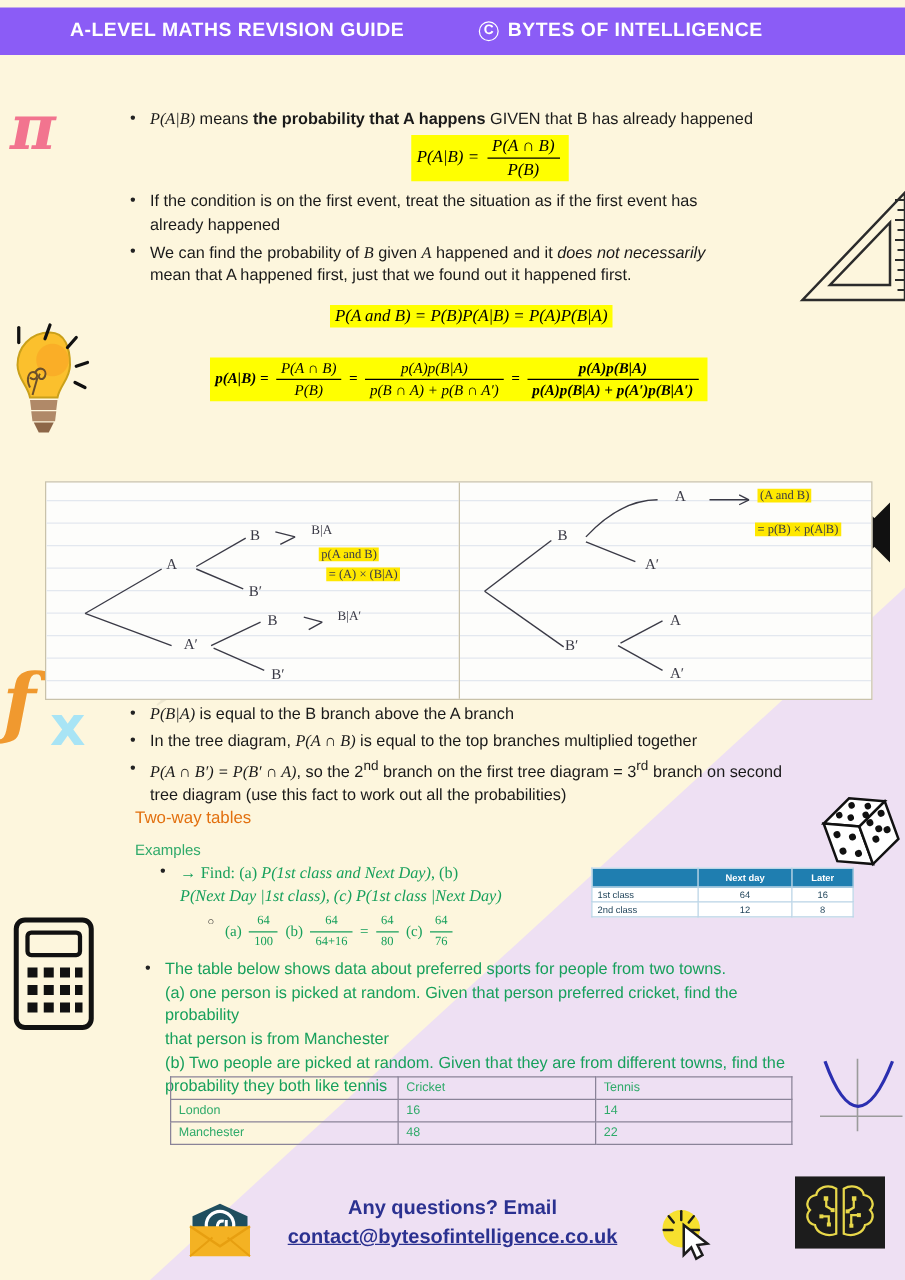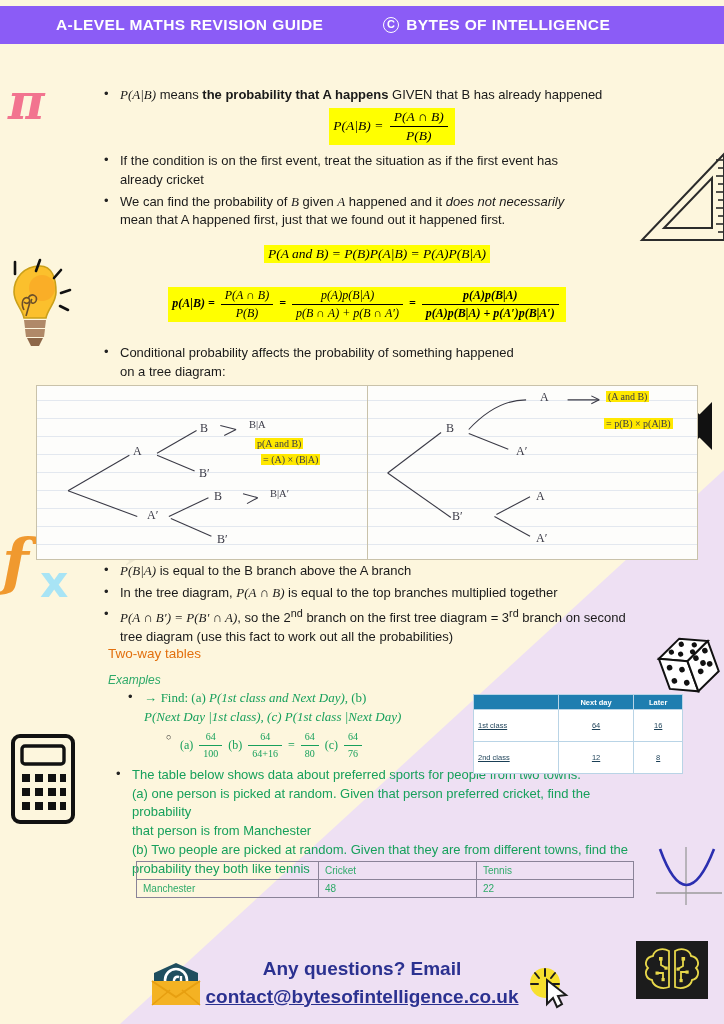--- a/index.html
+++ b/index.html
@@ -77,51 +77,51 @@
   .lines { position: absolute; inset: 0; }
   .lines i {
     position: absolute; left: 0; right: 0; height: 1px; background: #e3e8ef; display: block;
   }
   .hw { position: absolute; font-family: "Liberation Serif", serif; font-size: 12px; color: #3a3a46; }
   .hw.sm { font-size: 10.5px; }
   .hwhl { position: absolute; background: #ffe800; font-family: "Liberation Serif", serif;
           font-size: 10px; color: #3a3a46; padding: 0 2px; }
   
   .sec-h { font-size: 13.5px; color: #e2700f; margin: 10px 0 2px 36px; }
-  .ex-h { font-size: 12px; color: #2faa6a; font-style: italic; margin: 8px 0 2px 36px; }
+  .ex-h { font-size: 12px; color: #2faa6a; margin: 8px 0 2px 36px; }
   .grn { color: #1a9c5b; }
   
   table.t1 {
     position: absolute; left: 473px; top: 694px; width: 210px;
     border-collapse: collapse; font-size: 7.5px; z-index: 5; background: #fff;
   }
   table.t1 th {
     background: #1f7eb0; color: #fff; font-weight: bold; padding: 2.5px 2px;
     border: 1px solid #b9d4e6; text-align: center;
   }
   table.t1 th.blank { background: #1f7eb0; }
   table.t1 td {
-    border: 1px solid #b9d4e6; padding: 11px 4px; color: #1a3f56; text-align: center; text-decoration: underline;
+    border: 1px solid #b9d4e6; padding: 1px 4px; color: #1a3f56; text-align: center;
   }
   table.t1 td.rh { text-align: left; }
   table.t2 {
     position: absolute; left: 136px; top: 861px; width: 498px;
     border-collapse: collapse; font-size: 10px; z-index: 5; background: transparent;
   }
   table.t2 td, table.t2 th {
     border: 1px solid #8a8398; padding: 3px 6px; color: #2faa6a;
     text-align: left; font-weight: normal; height: 18px;
   }
   
   #footer {
     position: absolute; left: 0; top: 945px; width: 724px; height: 72px; z-index: 6;
   }
   #footer .ftxt {
     position: absolute; left: 50%; transform: translateX(-50%); top: 10px;
-    text-align: center; color: #2b3190; font-size: 19px; font-weight: bold;
+    text-align: center; color: #2b3190; font-size: 16px; font-weight: bold;
     line-height: 1.45;
   }
   #footer .ftxt .lnk { text-decoration: underline; }
   
   #wm {
     position: absolute; left: 150px; top: 330px; width: 430px; height: 430px;
     z-index: 2; opacity: 0.085; pointer-events: none;
     transform: rotate(-32deg);
     font-family: "Liberation Serif", serif; font-size: 52px; color: #555;
   }
@@ -274,21 +274,21 @@
       <span class="eq">
         <span>P(A|B) =</span>
         <span class="frac">
           <span class="num">P(A ∩ B)</span>
           <span class="den">P(B)</span>
         </span>
       </span>
     </div>
 
     <ul class="bl" style="margin-left:100px; width:500px;">
-      <li class="b">If the condition is on the first event, treat the situation as if the first event has already cricket</li>
+      <li class="b">If the condition is on the first event, treat the situation as if the first event has already happened</li>
       <li class="b">
         We can find the probability of <span class="mi">B</span> given <span class="mi">A</span> happened and it <i class="it">does not necessarily</i> mean that A happened first, just that we found out it happened first.
       </li>
     </ul>
 
     <div class="eqrow" style="margin-top:14px; padding-left:30px;">
       <span class="eq">P(A and B) = P(B)P(A|B) = P(A)P(B|A)</span>
     </div>
 
     <div class="eqrow" style="margin-top:24px; padding-left:10px;">
@@ -304,26 +304,20 @@
           <span class="den">p(B ∩ A) + p(B ∩ A′)</span>
         </span>
         <span>=</span>
         <span class="frac">
           <span class="num">p(A)p(B|A)</span>
           <span class="den">p(A)p(B|A) + p(A′)p(B|A′)</span>
         </span>
       </span>
     </div>
 
-    <ul class="bl" style="margin-left:100px; margin-top:22px; width:520px;">
-      <li class="b">
-        <span>Conditional probability affects the probability of something happened</span><br>
-        <span>on a tree diagram:</span>
-      </li>
-    </ul>
   </div>
 
   <div id="trees">
 
     <div class="tree-pane">
       <div class="lines">
         <i style="top:14px"></i>
           <i style="top:32px"></i>
           <i style="top:50px"></i>
           <i style="top:68px"></i>
@@ -476,20 +470,25 @@
     </table>
 
   <table class="t2">
     <tbody>
         <tr>
       <th style="width:182px;"></th>
       <th style="width:158px;">Cricket</th>
       <th>Tennis</th>
     </tr>
     <tr>
+      <td>London</td>
+      <td>16</td>
+      <td>14</td>
+    </tr>
+    <tr>
       <td>Manchester</td>
       <td>48</td>
       <td>22</td>
     </tr>
   </tbody>
     </table>
 
   <div id="footer">
     <svg style="position:absolute; left:148px; top:16px;" width="56" height="46" viewBox="0 0 56 46">
       <path d="M6 12 L28 2 L50 12 L50 40 L6 40 Z" fill="#1f4e5f"></path>

